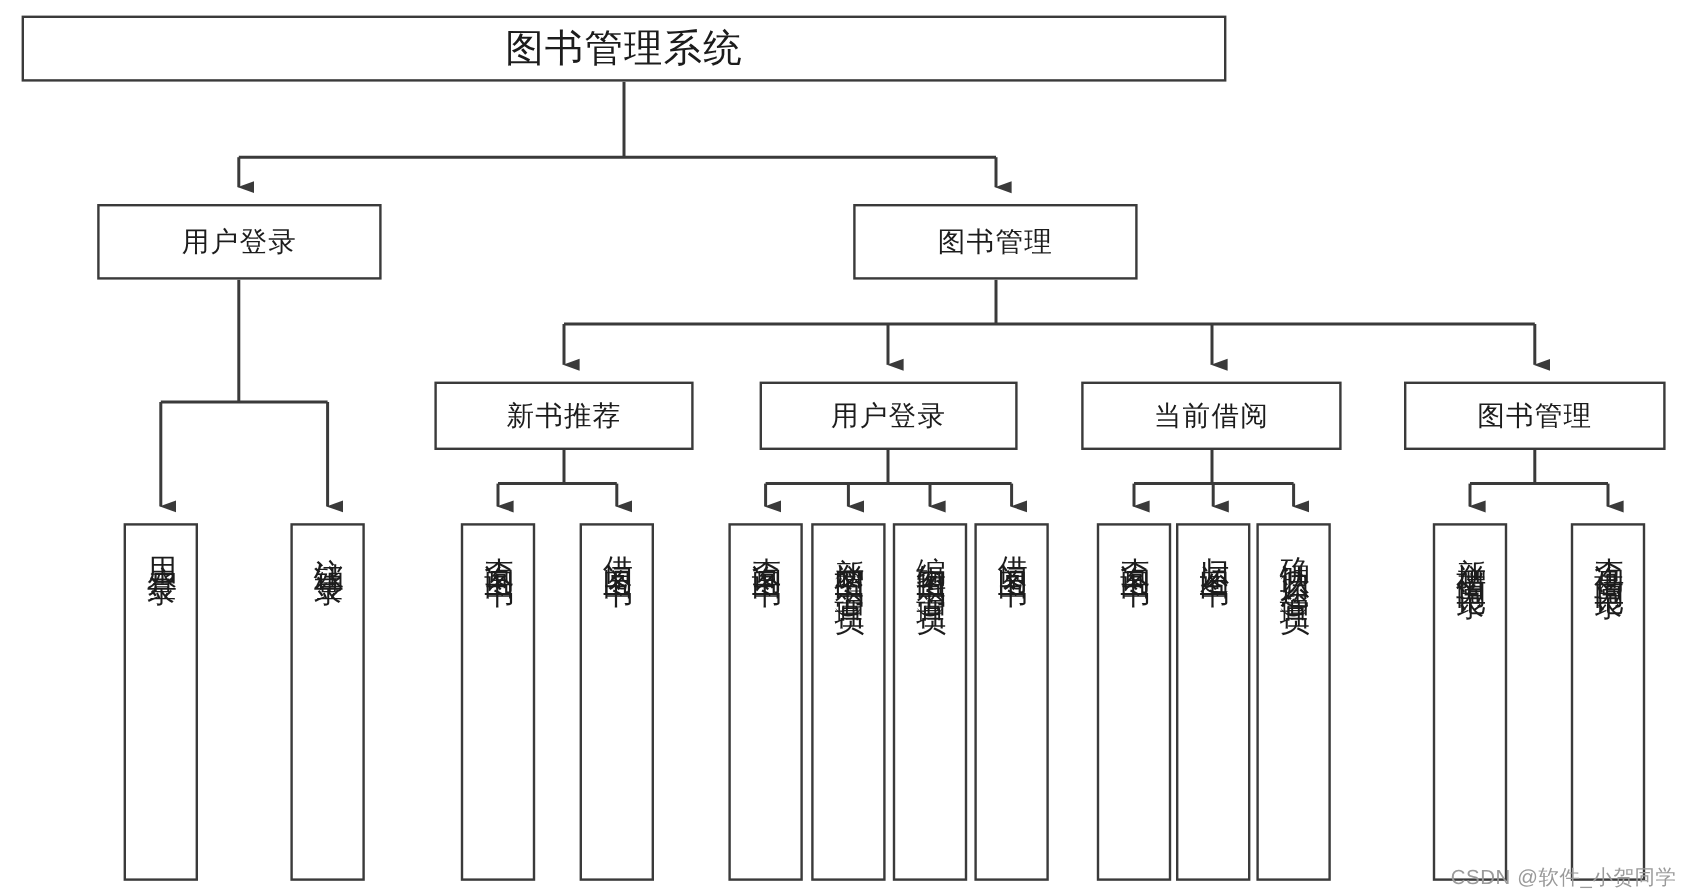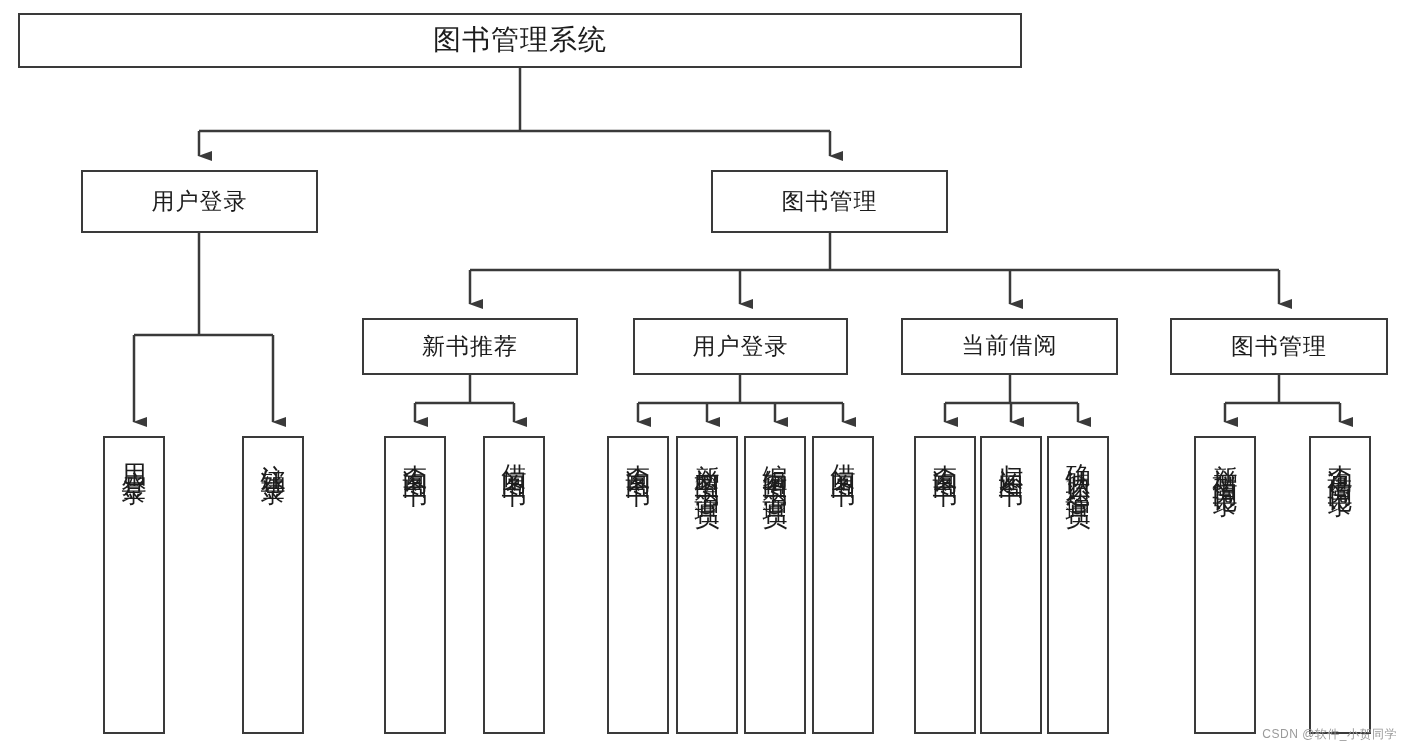--- a/index.html
+++ b/index.html
@@ -40,40 +40,40 @@
   .node .label {
     color: #1c1c1c;
     letter-spacing: 1px;
     white-space: nowrap;
     line-height: 1.15;
   }
   .node.horiz .label {
     font-size: 23px;
   }
   .node.root .label {
-    font-size: 28px;
+    font-size: 32px;
   }
   .node.vert {
     align-items: flex-start;
     justify-content: center;
     padding-top: 6px;
   }
   .node.vert .label {
     writing-mode: vertical-rl;
     text-orientation: upright;
     font-size: 25px;
     letter-spacing: 6px;
     line-height: 1;
     white-space: nowrap;
   }
   .watermark {
     position: absolute;
     right: 8px;
     bottom: 4px;
-    font-size: 12px;
+    font-size: 17px;
     color: #9a9a9a;
     white-space: nowrap;
     letter-spacing: 0.5px;
   }
 </style>
 </head>
 <body>
 
 <div id="canvas">
 
@@ -137,21 +137,21 @@
   <div class="node horiz" style="left:362px; top:318px; width:216px; height:57px;">
     <span class="label">新书推荐</span>
   </div>
 
   <div class="node horiz" style="left:711px; top:170px; width:237px; height:63px;">
     <span class="label">图书管理</span>
   </div>
   <div class="node horiz" style="left:633px; top:318px; width:215px; height:57px;">
     <span class="label">用户登录</span>
   </div>
-  <div class="node horiz" style="left:901px; top:318px; width:217px; height:57px;font-family:Liberation Serif, serif;">
+  <div class="node horiz" style="left:901px; top:318px; width:217px; height:57px;">
     <span class="label">当前借阅</span>
   </div>
   <div class="node horiz" style="left:1170px; top:318px; width:218px; height:57px;">
     <span class="label">图书管理</span>
   </div>
 
   <div class="node vert" style="left:103px; top:436px; width:62px; height:298px;">
     <span class="label">用户登录</span>
   </div>
   <div class="node vert" style="left:242px; top:436px; width:62px; height:298px;">

